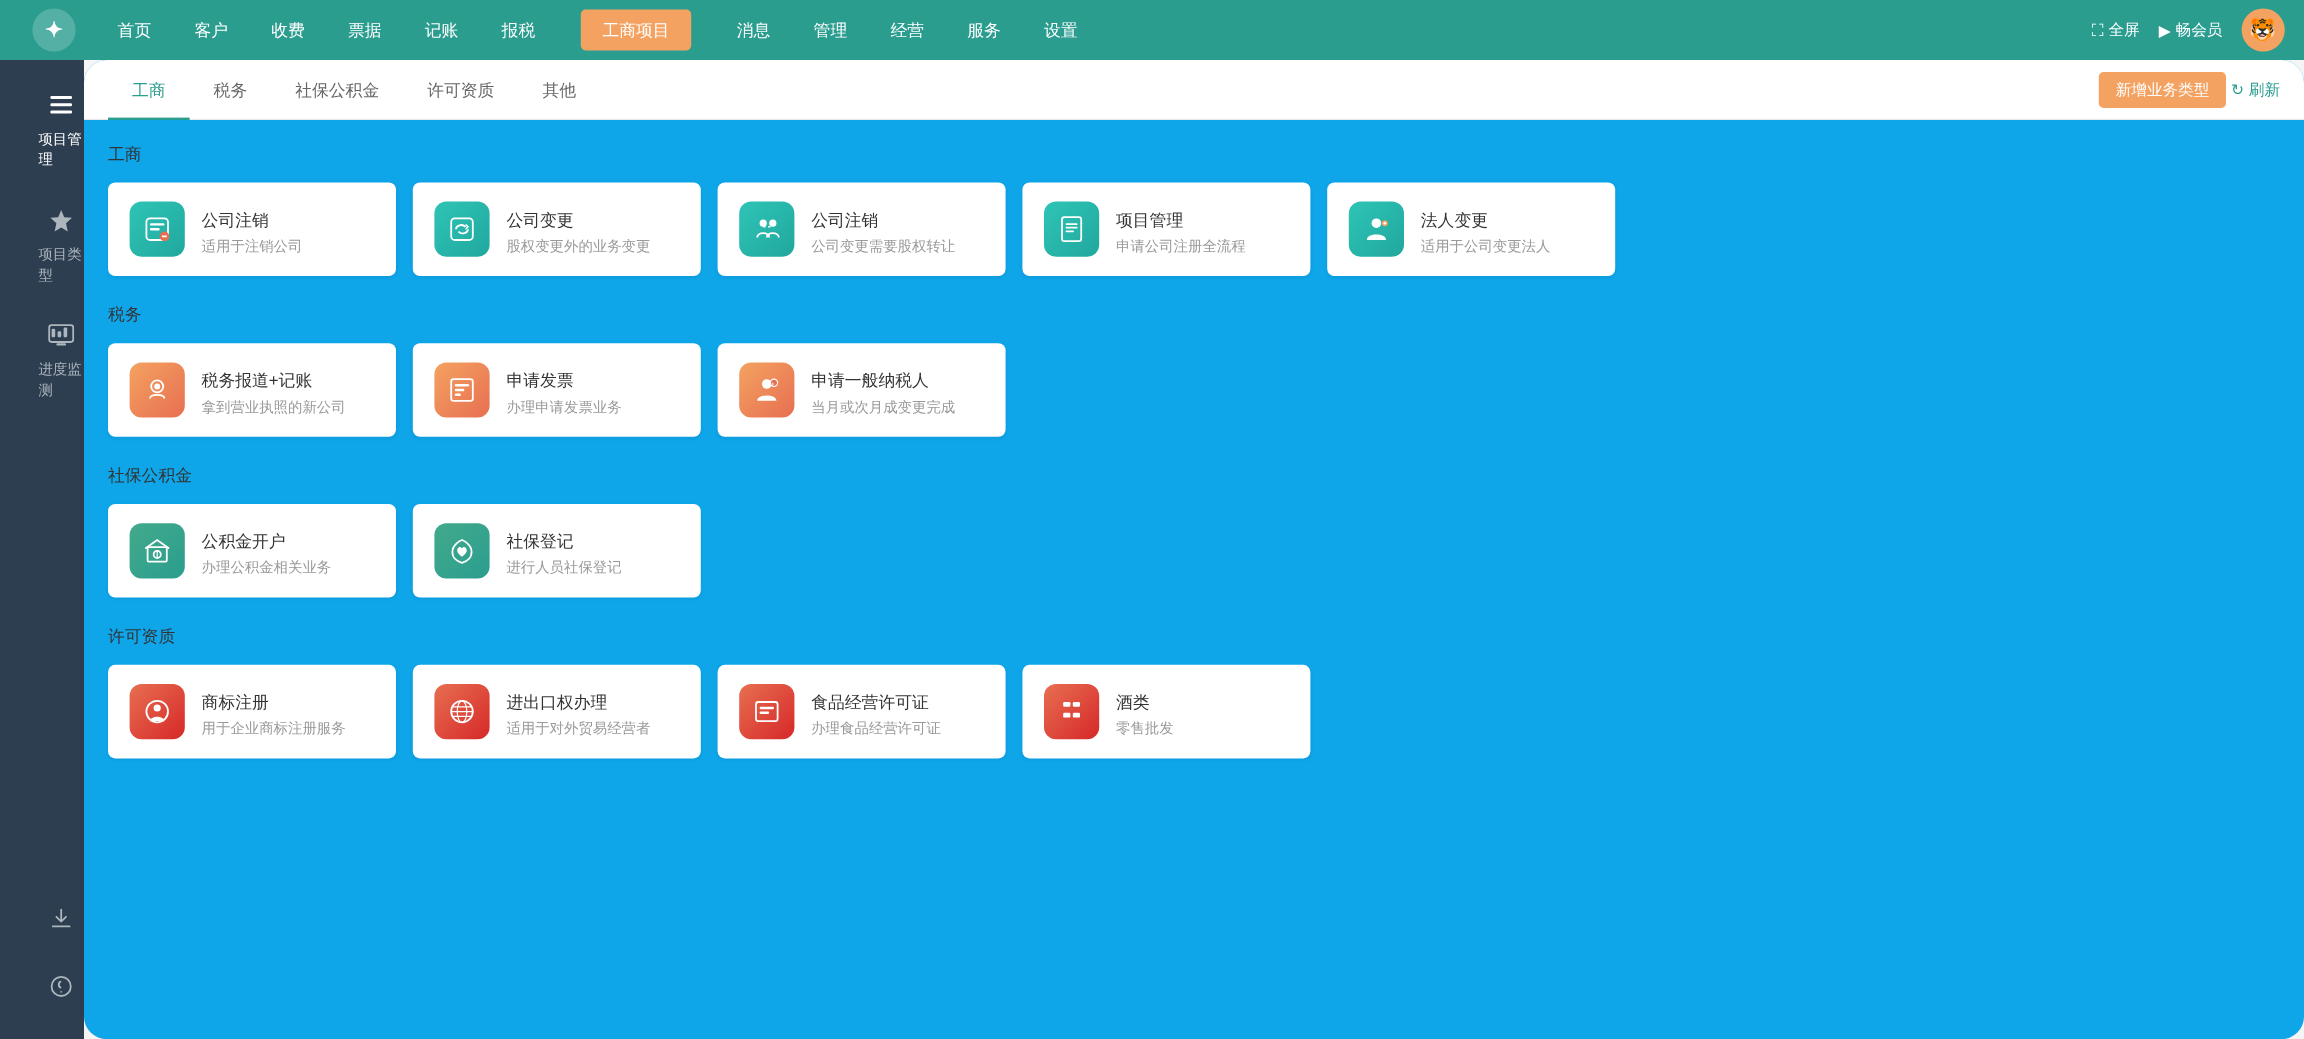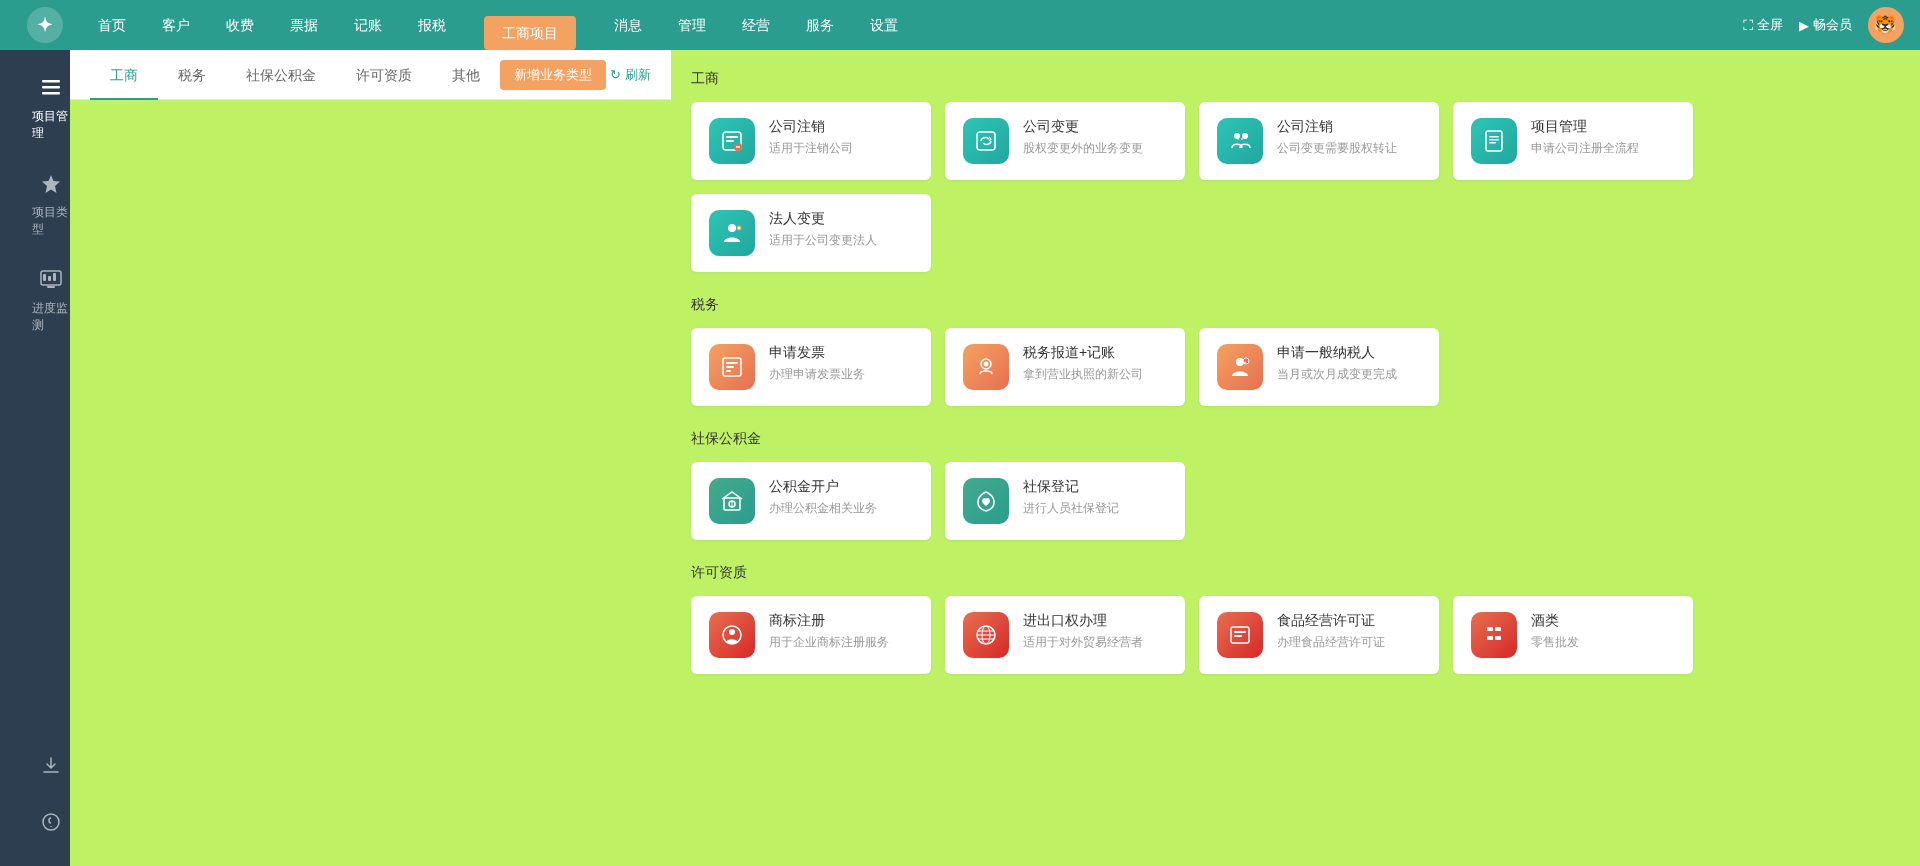--- a/index.html
+++ b/index.html
@@ -27,21 +27,21 @@
       background: rgba(255,255,255,0.2);
       display: flex;
       align-items: center;
       justify-content: center;
       color: white;
       font-size: 18px;
       font-weight: bold;
     }
     .nav-items {
       display: flex;
-      align-items: flex-end;
+      align-items: center;
       flex: 1;
     }
     .nav-item {
       color: white;
       padding: 0 18px;
       height: 50px;
       line-height: 50px;
       font-size: 14px;
       cursor: pointer;
       white-space: nowrap;
@@ -119,23 +119,24 @@
     .sidebar-bottom {
       margin-top: auto;
       width: 100%;
       padding-bottom: 16px;
     }
 
     
     .content-area {
       flex: 1;
       display: flex;
-      flex-direction: row;
+      flex-direction: column;
       overflow: hidden;
-      background: #bef264;
+      background: #0ea5e9;
+      border-radius: 19px;
     }
 
     
     .tab-bar {
       background: white;
       display: flex;
       align-items: center;
       padding: 0 20px;
       border-bottom: 1px solid #e8e8e8;
       height: 50px;
@@ -203,21 +204,21 @@
       display: flex;
       flex-wrap: wrap;
       gap: 14px;
       margin-bottom: 24px;
     }
     .card {
       background: white;
       border-radius: 6px;
       padding: 16px 18px;
       display: flex;
-      align-items: flex-start;
+      align-items: flex-end;
       gap: 14px;
       width: 240px;
       cursor: pointer;
       box-shadow: 0 1px 3px rgba(0,0,0,0.06);
       transition: box-shadow 0.2s;
     }
     .card-icon-wrap {
       width: 46px;
       height: 46px;
       border-radius: 10px;
@@ -440,43 +441,43 @@
         </div>
       </div>
 
       <div>
         <div class="section-title">税务</div>
         <div class="cards-grid">
 
           <div class="card">
             <div class="card-icon-wrap orange">
               <svg width="26" height="26" viewBox="0 0 26 26" fill="white">
+                <circle cx="13" cy="10" r="5" fill="none" stroke="white" stroke-width="1.5"></circle>
+                <circle cx="13" cy="10" r="2.5"></circle>
+                <path d="M7 20 C7 16 19 16 19 20" fill="none" stroke="white" stroke-width="1.5"></path>
+              </svg>
+            </div>
+            <div class="card-text">
+              <div class="card-title">税务报道+记账</div>
+              <div class="card-desc">拿到营业执照的新公司</div>
+            </div>
+          </div>
+
+          <div class="card">
+            <div class="card-icon-wrap orange">
+              <svg width="26" height="26" viewBox="0 0 26 26" fill="white">
                 <rect x="4" y="4" width="18" height="18" rx="2" fill="none" stroke="white" stroke-width="1.5"></rect>
                 <rect x="7" y="8" width="12" height="2" rx="1"></rect>
                 <rect x="7" y="12" width="8" height="2" rx="1"></rect>
                 <rect x="7" y="16" width="5" height="2" rx="1"></rect>
               </svg>
             </div>
             <div class="card-text">
               <div class="card-title">申请发票</div>
               <div class="card-desc">办理申请发票业务</div>
-            </div>
-          </div>
-
-          <div class="card">
-            <div class="card-icon-wrap orange">
-              <svg width="26" height="26" viewBox="0 0 26 26" fill="white">
-                <circle cx="13" cy="10" r="5" fill="none" stroke="white" stroke-width="1.5"></circle>
-                <circle cx="13" cy="10" r="2.5"></circle>
-                <path d="M7 20 C7 16 19 16 19 20" fill="none" stroke="white" stroke-width="1.5"></path>
-              </svg>
-            </div>
-            <div class="card-text">
-              <div class="card-title">税务报道+记账</div>
-              <div class="card-desc">拿到营业执照的新公司</div>
             </div>
           </div>
 
           <div class="card">
             <div class="card-icon-wrap orange">
               <svg width="26" height="26" viewBox="0 0 26 26" fill="white">
                 <circle cx="13" cy="8" r="4"></circle>
                 <path d="M5 22 C5 16 21 16 21 22"></path>
                 <circle cx="19" cy="7" r="3" fill="#e76f51" stroke="white" stroke-width="1"></circle>
                 <text x="16.5" y="10" font-size="5" fill="white">+</text>

